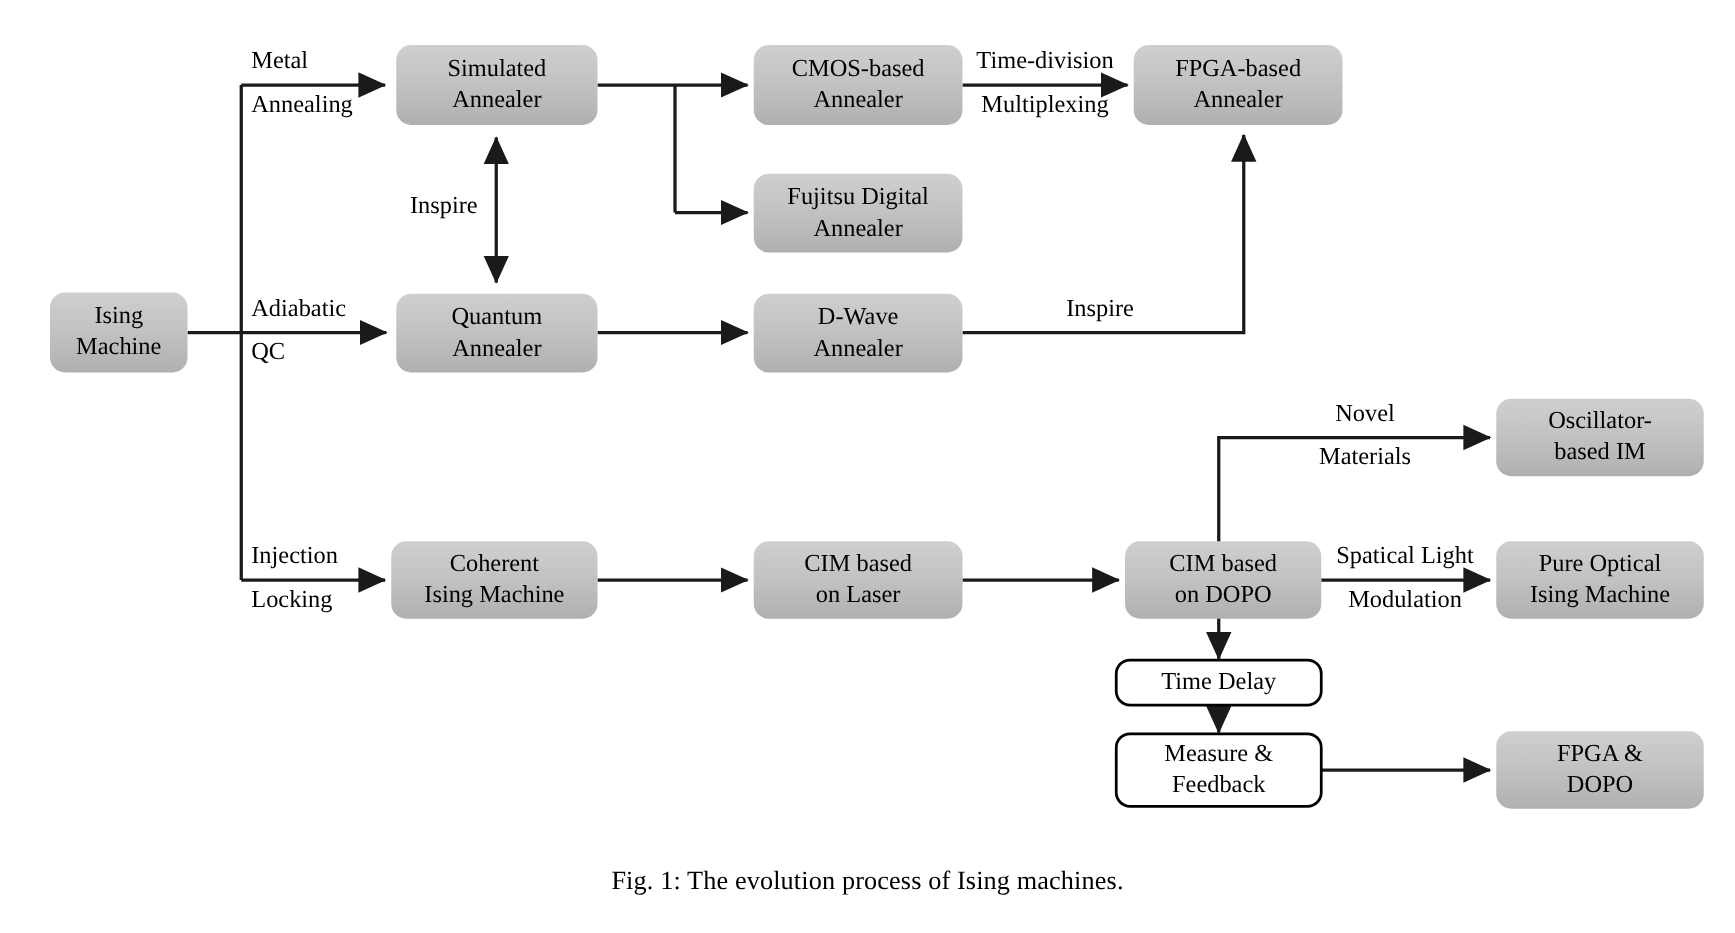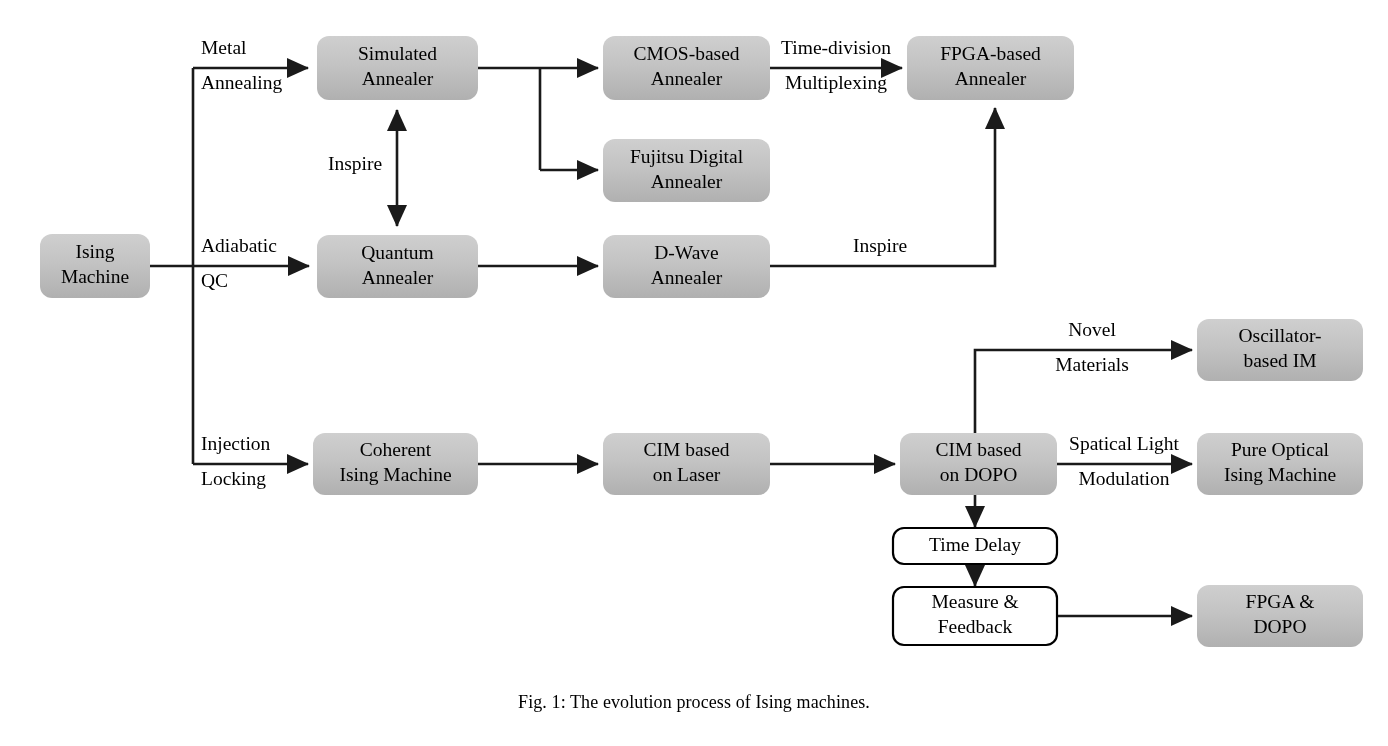--- a/index.html
+++ b/index.html
@@ -55,21 +55,21 @@
     stroke-linecap: butt;
     stroke-linejoin: miter;
   }
   .caption {
     position: absolute;
     left: 0;
     top: 692px;
     width: 1388px;
     text-align: center;
     font-family: "Liberation Serif", "DejaVu Serif", serif;
-    font-size: 18px;
+    font-size: 21px;
     color: #000000;
     letter-spacing: 0.1px;
   }
 </style>
 </head>
 <body>
 
 <div id="figure-root">
 
   <svg id="diagram" viewBox="0 0 1388 746">

